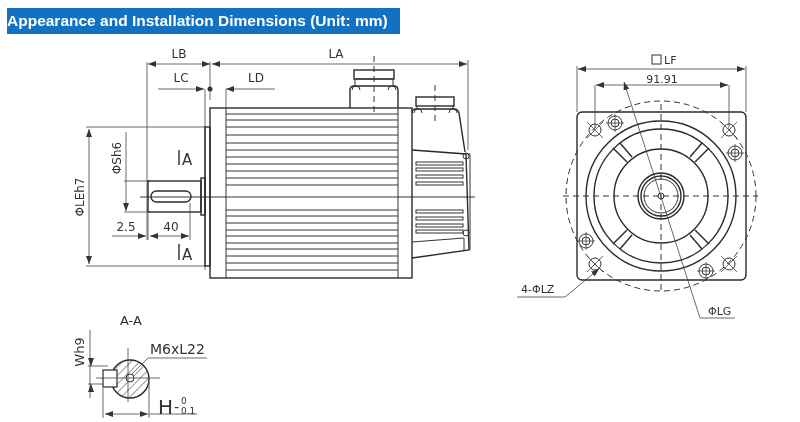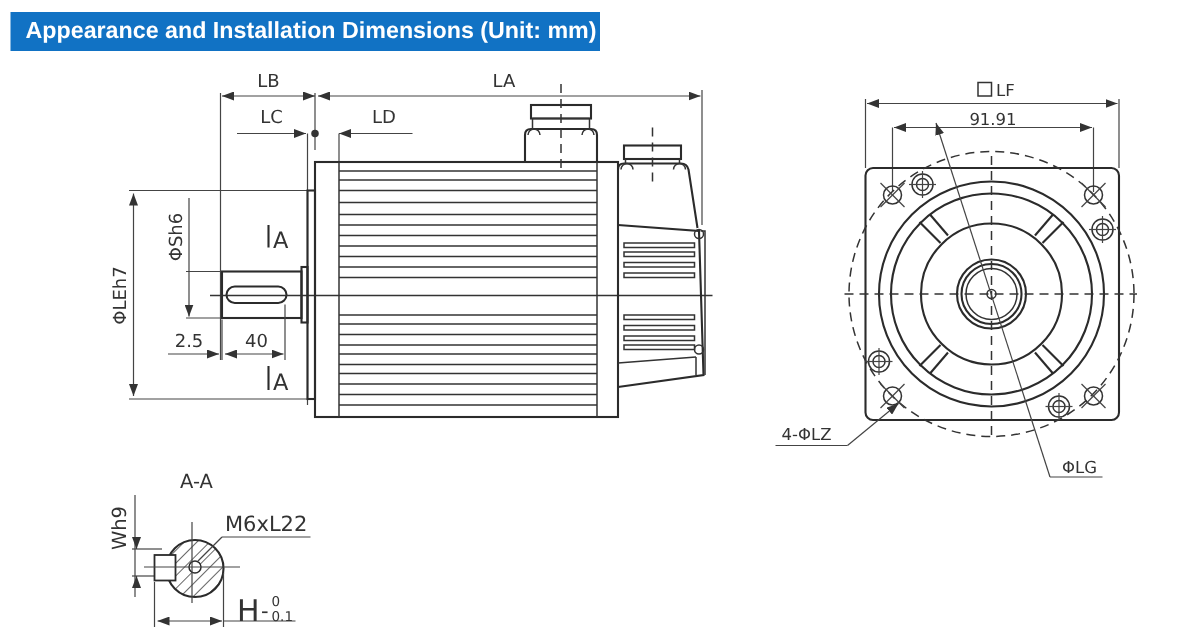--- a/index.html
+++ b/index.html
@@ -1,21 +1,21 @@
 <!DOCTYPE html>
 <html><head>
 <meta charset="utf-8">
 <style>
   html, body { margin: 0; padding: 0; background: #ffffff; }
   body { width: 800px; height: 422px; position: relative; overflow: hidden; font-family: "DejaVu Sans", sans-serif; }
   .header {
     position: absolute; left: 7px; top: 8px; width: 393px; height: 26px;
     background: #1172c4; color: #ffffff;
     font-family: "Liberation Sans", sans-serif; font-weight: bold; font-size: 15.5px;
-    line-height: 26px; padding-left: 10px; box-sizing: border-box; white-space: nowrap;
+    line-height: 26px; box-sizing: border-box; white-space: nowrap;
   }
   svg.drawing { position: absolute; left: 0; top: 0; }
   svg text { font-family: "DejaVu Sans", sans-serif; fill: #333333; }
   .ln { stroke: #333333; stroke-width: 1; fill: none; }
   .lnb { stroke: #2b2b2b; stroke-width: 1.4; fill: none; }
   .thin { stroke: #444444; stroke-width: 0.8; fill: none; }
   .dash { stroke: #333333; stroke-width: 1; fill: none; stroke-dasharray: 6 4; }
 </style>
 </head>
 <body>

